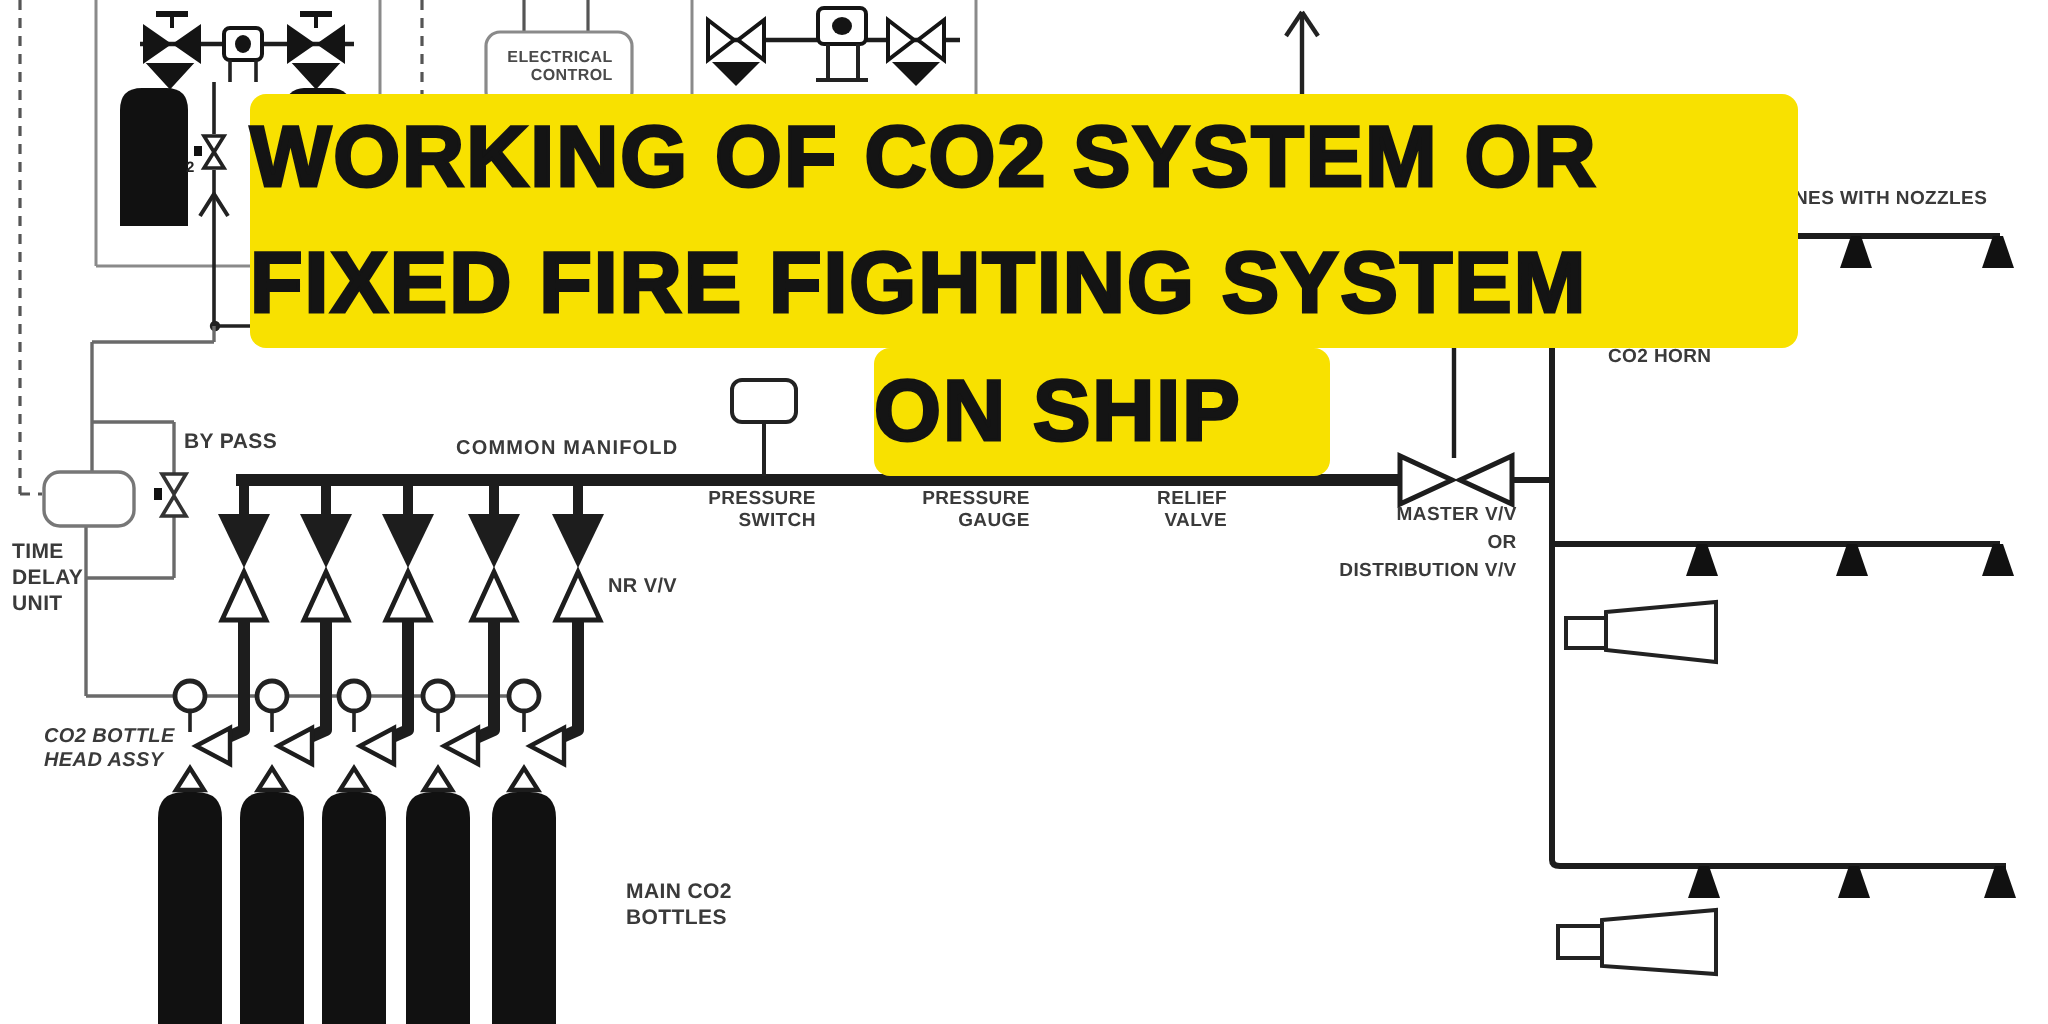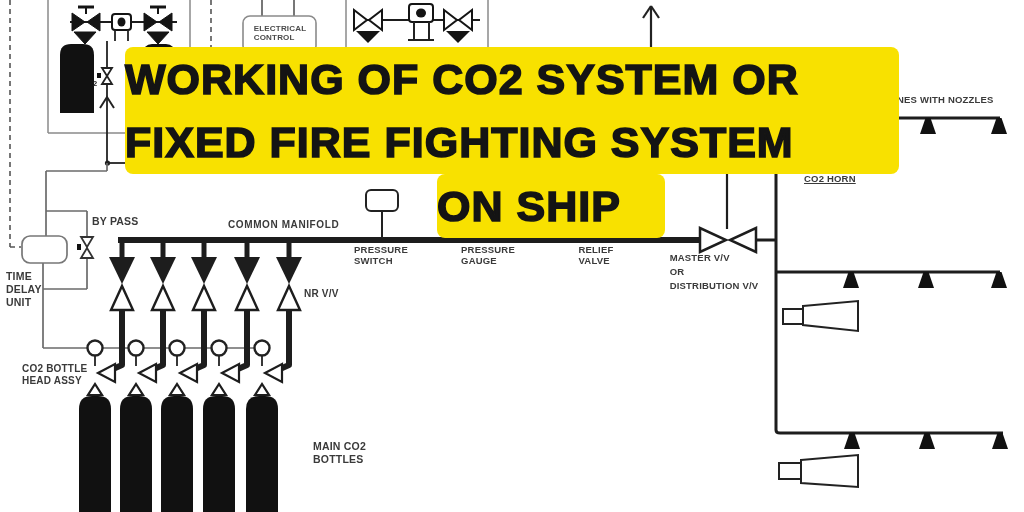--- a/index.html
+++ b/index.html
@@ -2,32 +2,32 @@
 <html><head>
 <meta charset="utf-8">
 <style>
   html,body{margin:0;padding:0;background:#ffffff;}
   #stage{position:relative;width:1024px;height:512px;overflow:hidden;background:#ffffff;
          font-family:"Liberation Sans",sans-serif;}
   #diagram{position:absolute;left:0;top:0;z-index:1;}
   
   .lbl{position:absolute;z-index:5;color:#3a3a3a;font-weight:bold;font-size:9.5px;
        line-height:10.5px;letter-spacing:.2px;white-space:pre-line;z-index:5;}
-  .lbl.center{transform:translateX(-50%);text-align:left;}
+  .lbl.center{transform:translateX(-50%);text-align:right;}
   .lbl-bypass{left:92px;top:216px;font-size:10.5px;text-align:right;}
   .lbl-manifold{left:228px;top:220px;font-size:10px;letter-spacing:.6px;}
   .lbl-timedelay{left:6px;top:270px;font-size:10.5px;line-height:13px;}
   .lbl-pswitch{left:381px;top:245px;}
   .lbl-pgauge{left:488px;top:245px;}
   .lbl-relief{left:596px;top:245px;}
   .lbl-master{left:714px;top:251px;line-height:14px;}
   .lbl-nrvv{left:304px;top:289px;font-size:10px;}
-  .lbl-headassy{left:22px;top:363px;font-size:10px;line-height:11.5px;}
+  .lbl-headassy{left:22px;top:363px;font-size:10px;line-height:11.5px;font-style:italic;}
   .lbl-mainbottles{left:297px;top:440px;font-size:10.5px;line-height:13px;margin-left:16px;}
-  .lbl-co2horn{left:804px;top:174px;text-decoration:underline;}
+  .lbl-co2horn{left:804px;top:174px;}
   .lbl-nozzles{left:897px;top:95px;}
   .lbl-electrical{left:280px;top:24px;font-size:8px;line-height:9px;color:#4a4a4a;}
   .lbl-two{left:93px;top:79px;font-size:7.5px;color:#222;}
   
   .banner{position:absolute;z-index:10;background:#F8E100;border-radius:8px;
           display:flex;flex-direction:column;justify-content:center;
           color:#141414;font-weight:bold;font-size:43px;letter-spacing:1px;
           -webkit-text-stroke:1.6px #141414;}
   .banner .bline{display:block;line-height:63px;white-space:nowrap;}
   #banner-main{left:125px;top:47px;width:774px;height:127px;}

